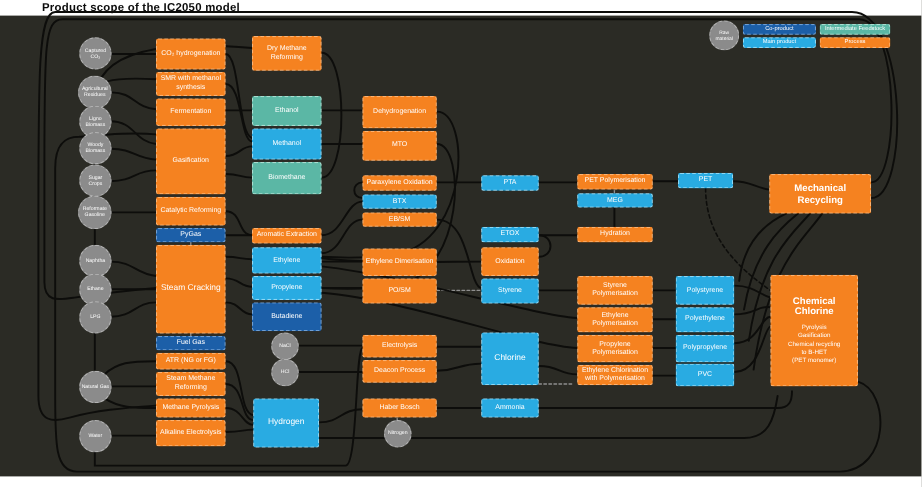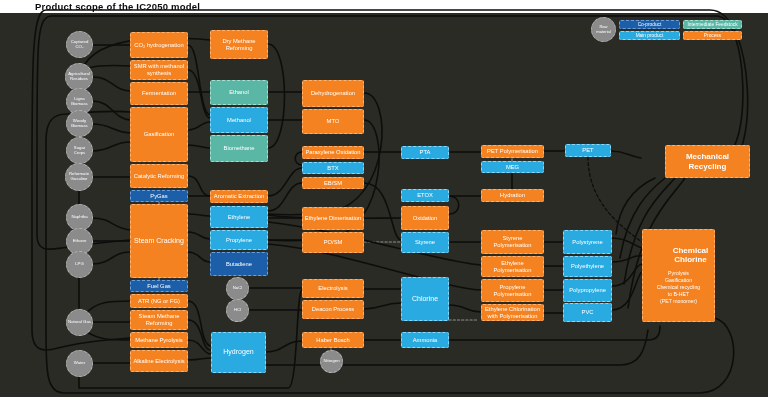--- a/index.html
+++ b/index.html
@@ -12,21 +12,21 @@
   svg#edges path.bd{stroke-dasharray:3 2.5;stroke-width:1.3;}
   svg#edges path.gd{stroke:#8f8f8f;stroke-width:1.1;stroke-dasharray:2.2 2;}
   .node{position:absolute;z-index:2;display:flex;align-items:center;justify-content:center;
     text-align:center;color:#fff;box-sizing:border-box;border-radius:2px;padding:1px;
     font-size:5.8px;line-height:1.18;}
   .n-process{background:#f58220;border:1px dashed #fbb272;}
   .n-main{background:#29abe2;border:1px dashed #8ed7f4;}
   .n-co{background:#1c5fa8;border:1px dashed #6f9fd4;}
   .n-int{background:#5bb7a5;border:1px dashed #a8ddd0;}
   .n-raw{background:#8b8b8b;border:1px dashed #b3b3b3;border-radius:50%;font-size:4.3px;line-height:1.1;}
-  .big{font-size:8px;font-weight:bold;margin-left:24px;}
+  .big{font-size:8px;font-weight:bold;}
   .med{font-size:7px;}
   .cr-wrap{flex-direction:column;gap:6px;}
   .cr-sub{font-size:5.2px;font-weight:normal;white-space:pre-line;line-height:1.35;}
   .lg-chip{font-size:4.8px;border-radius:2px;}
   .lg-raw{font-size:4.1px;}
 </style>
 </head>
 <body>
 
 <div id="stage">

